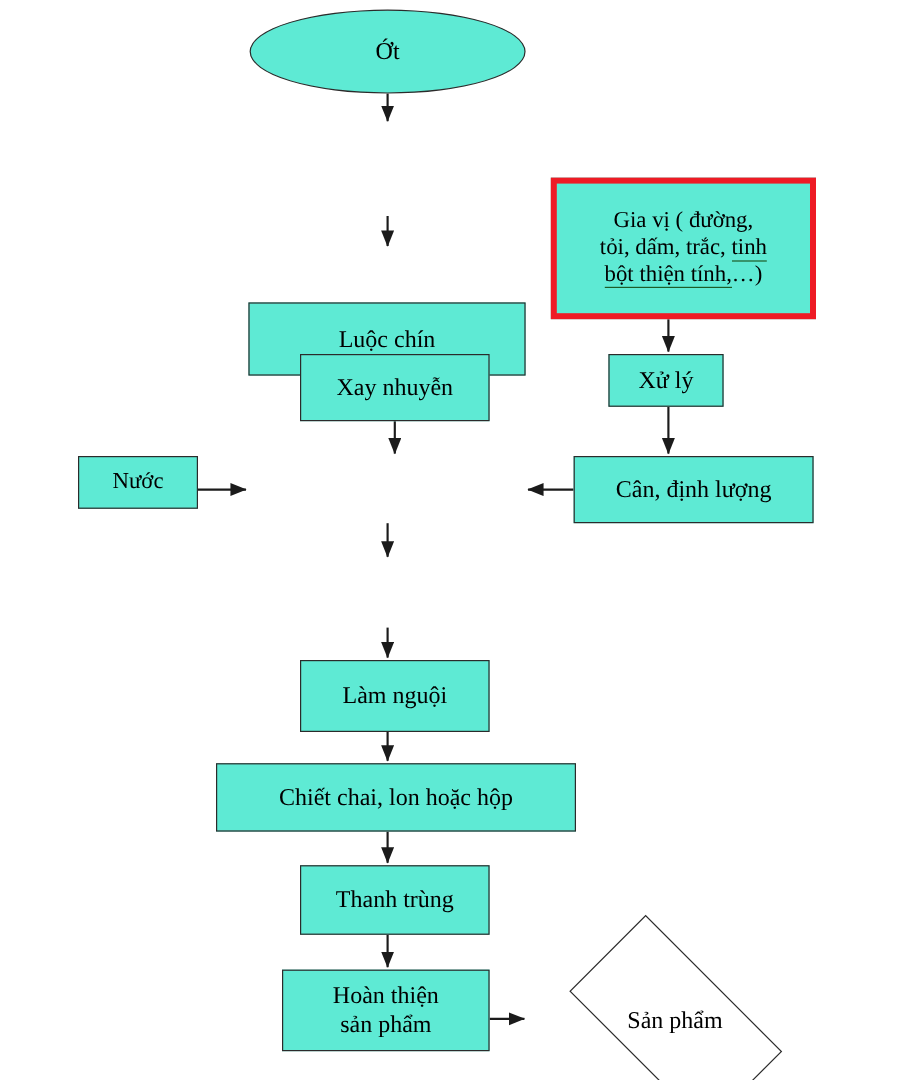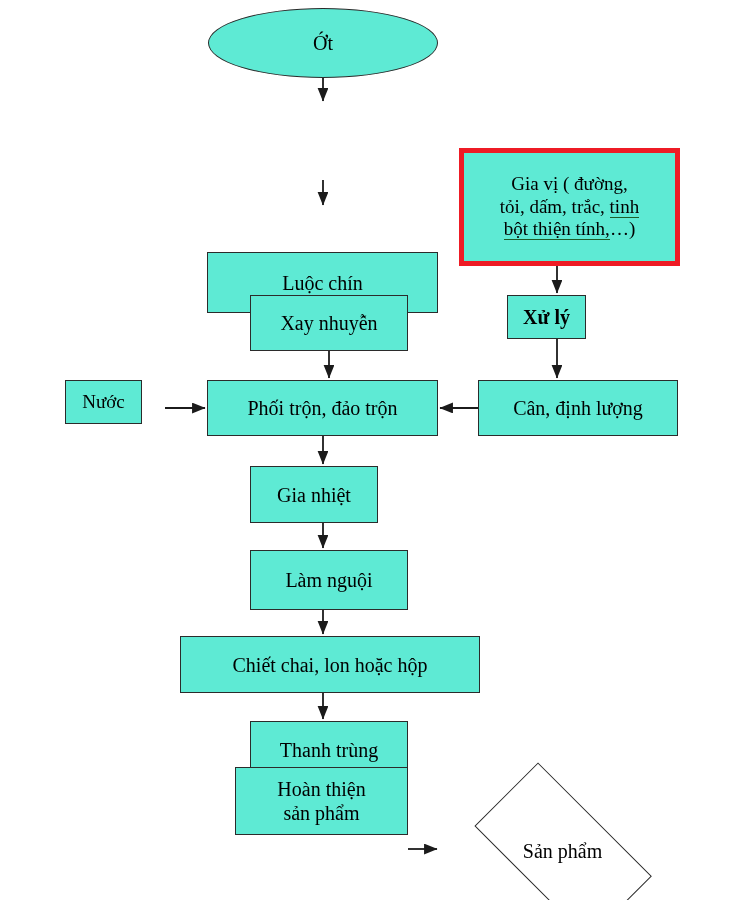--- a/index.html
+++ b/index.html
@@ -142,53 +142,47 @@
       <span>Gia vị ( đường,</span><br>
       <span>tỏi, dấm, trắc, </span><span class="grn-ul">tinh</span><br>
       <span class="grn-ul">bột thiện tính,</span><span>…)</span>
     </span>
   </div>
 
   <div class="node rect fs20" style="left:250px; top:295px; width:158px; height:56px;">
     <span class="label">Xay nhuyễn</span>
   </div>
 
-  <div class="node rect fs20" style="left:507px; top:295px; width:79px; height:44px;font-weight:bold;">
+  <div class="node rect fs20" style="left:507px; top:295px; width:96px; height:44px;">
     <span class="label">Xử lý</span>
   </div>
 
-  <div class="node rect fs19" style="left:65px; top:380px; width:77px; height:44px;">
+  <div class="node rect fs19" style="left:65px; top:380px; width:100px; height:44px;">
     <span class="label">Nước</span>
   </div>
 
-  <div class="node rect fs20" style="left:207px; top:380px; width:231px; height:56px;">
-    <span class="label">Phối trộn, đảo trộn</span>
-  </div>
 
   <div class="node rect fs20" style="left:478px; top:380px; width:200px; height:56px;">
     <span class="label">Cân, định lượng</span>
   </div>
 
-  <div class="node rect fs20" style="left:250px; top:466px; width:128px; height:57px;">
-    <span class="label">Gia nhiệt</span>
-  </div>
 
   <div class="node rect fs20" style="left:250px; top:550px; width:158px; height:60px;font-family:Liberation Serif, serif;">
     <span class="label">Làm nguội</span>
   </div>
 
   <div class="node rect fs20" style="left:180px; top:636px; width:300px; height:57px;">
     <span class="label">Chiết chai, lon hoặc hộp</span>
   </div>
 
   <div class="node rect fs20" style="left:250px; top:721px; width:158px; height:58px;">
     <span class="label">Thanh trùng</span>
   </div>
 
-  <div class="node rect fs20" style="left:235px; top:767px; width:173px; height:68px;">
+  <div class="node rect fs20" style="left:235px; top:808px; width:173px; height:68px;">
     <span class="label">Hoàn thiện
 sản phẩm</span>
   </div>
 
   <div class="node diamond fs20" style="left:435px; top:806px; width:255px; height:90px;">
     <span class="dshape"></span>
     <span class="label">Sản phẩm</span>
   </div>
 
 </div>

